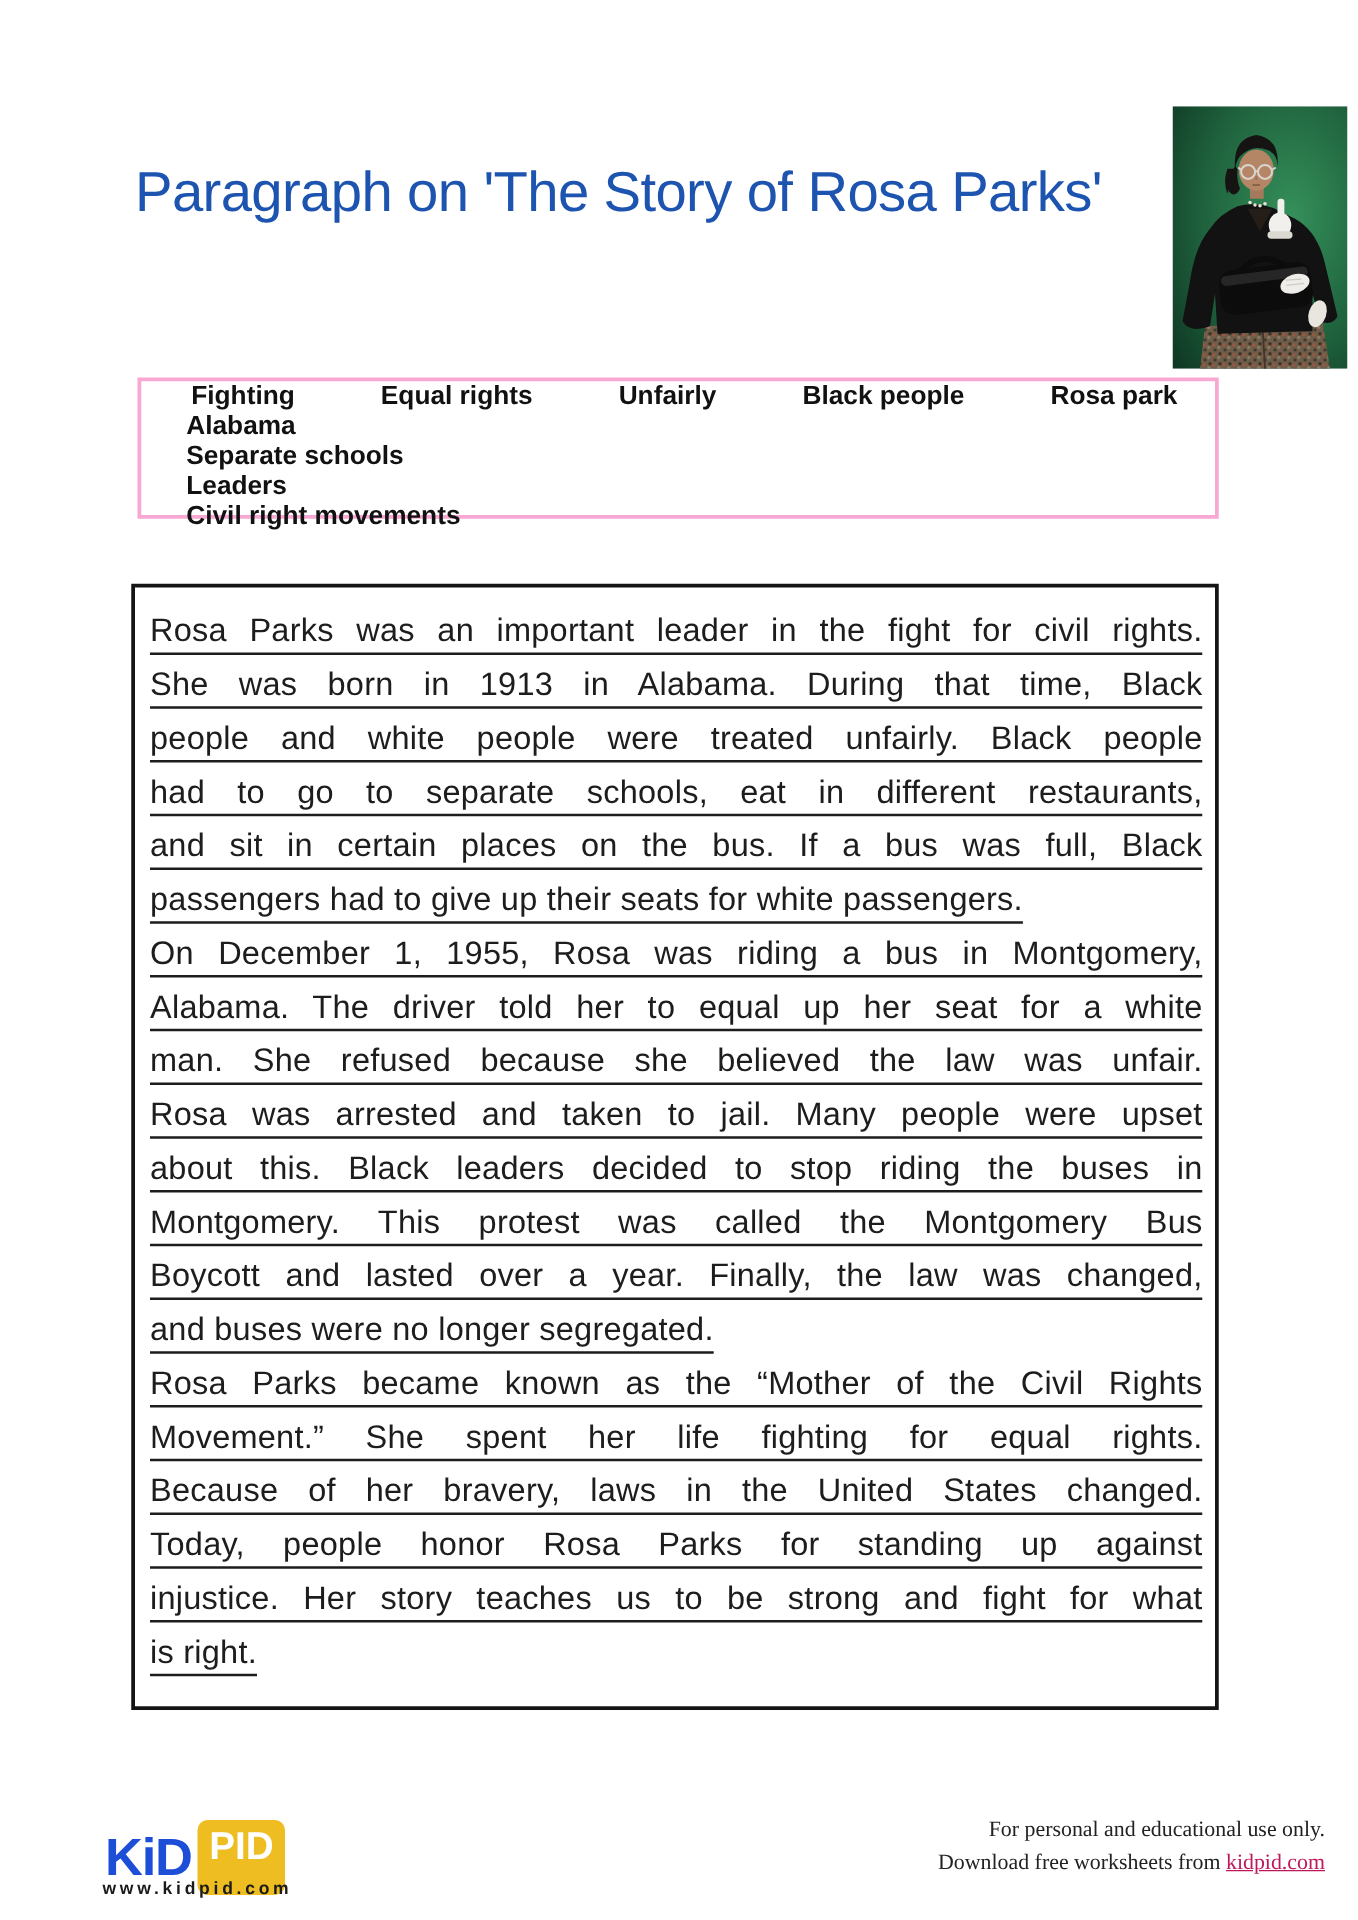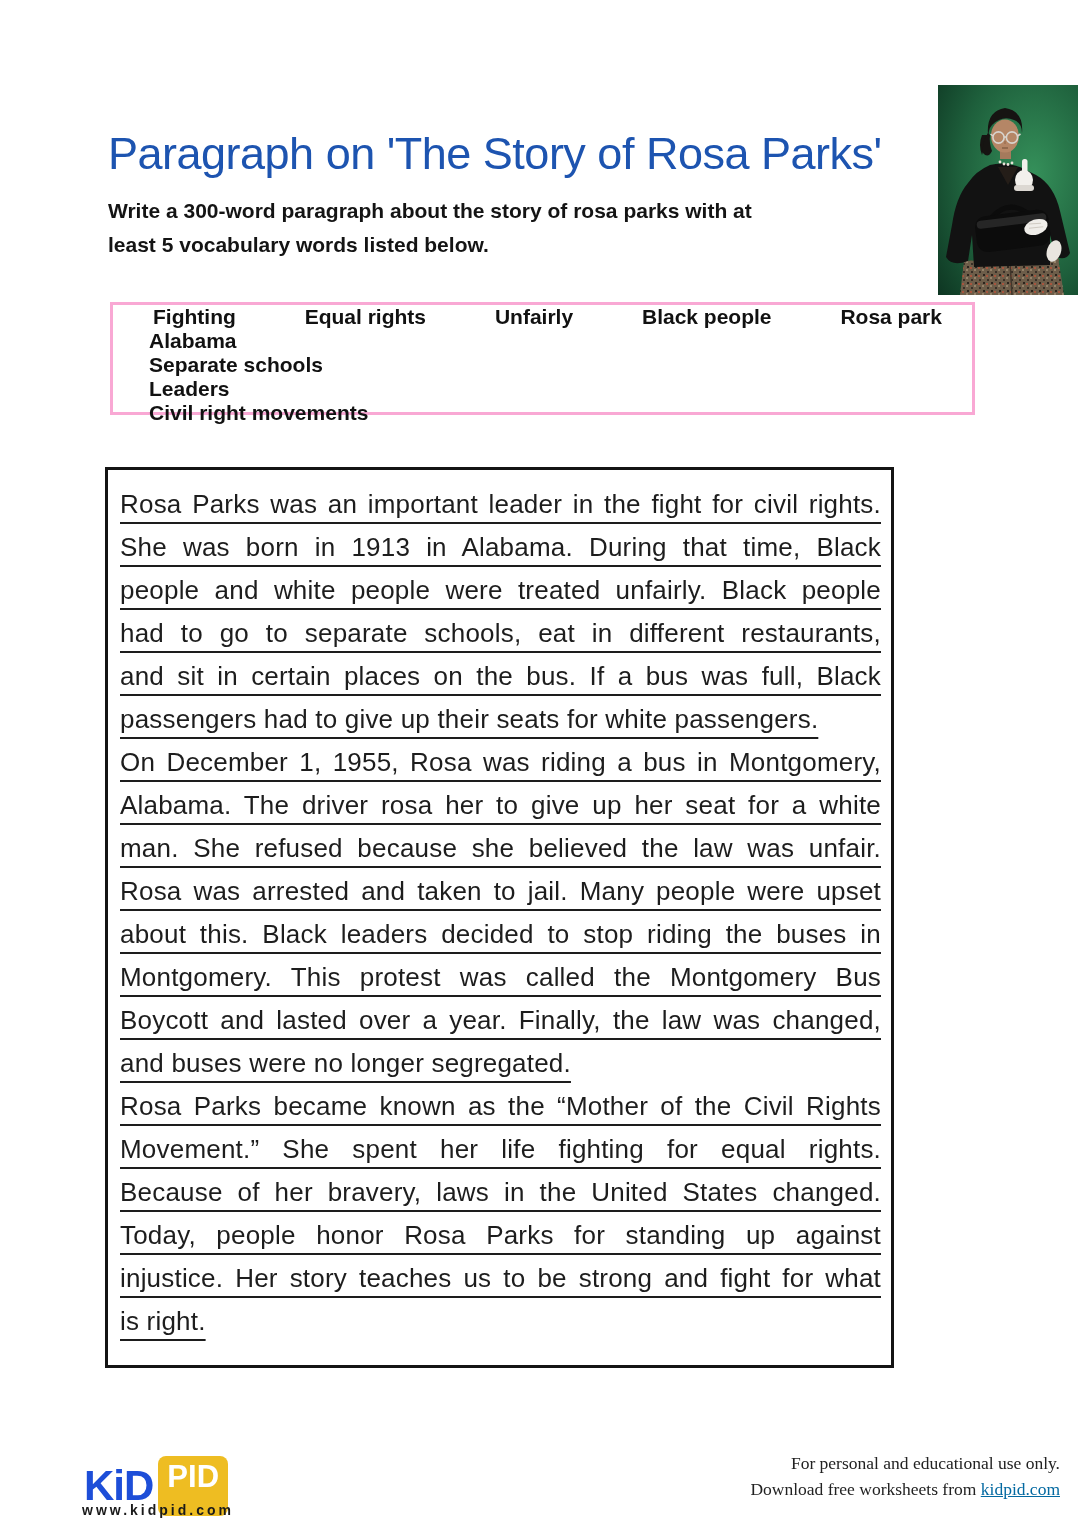--- a/index.html
+++ b/index.html
@@ -40,21 +40,21 @@
     display:flex; flex-direction:column; justify-content:space-evenly;
   }
   .vrow { display:flex; justify-content:space-between; }
   .vrow1 { padding:0 30px 0 40px; }
   .vrow2 { padding:0 74px 0 36px;flex-direction:column; }
   .vword { font-size:21px; font-weight:700; color:#111; white-space:nowrap; }
 
   
   .para-box {
     position:absolute; left:105px; top:467px;
-    width:789px; height:901px;
+    width:870px; height:901px;
     border:3px solid #141414;
     padding:13px 10px 0 12px;
   }
   .pline {
     height:43px; line-height:43px;
     font-size:26px; color:#1d1d1d;
     letter-spacing:0.2px;
     text-decoration:underline;
     text-decoration-thickness:2px;
     text-underline-offset:9px;
@@ -79,33 +79,29 @@
   .logo-url {
     position:absolute; left:82px; top:1502px;
     font-size:14px; font-weight:600; letter-spacing:3px; color:#1a1a1a;
   }
   .footer-note {
     position:absolute; right:26px; top:1450px;
     text-align:right;
     font-family:"Liberation Serif", serif;
     font-size:17.5px; line-height:26px; color:#222;
   }
-  .footer-note a { color:#0369a1; text-decoration:underline; }
+  .footer-note a { color:#be185d; text-decoration:underline; }
 </style>
 </head>
 <body>
 
 <div class="page">
 
   <h1 class="title">Paragraph on 'The Story of Rosa Parks'</h1>
 
-  <p class="subtitle">
-    <span>Write a 300-word paragraph about the story of rosa parks with at</span><br>
-    <span>least 5 vocabulary words listed below.</span>
-  </p>
 
   <div class="photo">
     <svg width="140" height="210" viewBox="0 0 140 210" xmlns="http://www.w3.org/2000/svg">
       <defs>
         <radialGradient id="bgGrad" cx="0.68" cy="0.42" r="0.95">
           <stop offset="0" stop-color="#35905a"></stop>
           <stop offset="0.55" stop-color="#1e603c"></stop>
           <stop offset="1" stop-color="#0b2f1e"></stop>
         </radialGradient>
         <pattern id="tweed" width="8" height="8" patternUnits="userSpaceOnUse">
@@ -187,21 +183,21 @@
   </div>
 
   <div class="para-box">
       <div class="pline just">Rosa Parks was an important leader in the fight for civil rights.</div>
       <div class="pline just">She was born in 1913 in Alabama. During that time, Black</div>
       <div class="pline just">people and white people were treated unfairly. Black people</div>
       <div class="pline just">had to go to separate schools, eat in different restaurants,</div>
       <div class="pline just">and sit in certain places on the bus. If a bus was full, Black</div>
       <div class="pline">passengers had to give up their seats for white passengers.</div>
       <div class="pline just">On December 1, 1955, Rosa was riding a bus in Montgomery,</div>
-      <div class="pline just">Alabama. The driver rosa her to give up her seat for a white</div>
+      <div class="pline just">Alabama. The driver told her to equal up her seat for a white</div>
       <div class="pline just">man. She refused because she believed the law was unfair.</div>
       <div class="pline just">Rosa was arrested and taken to jail. Many people were upset</div>
       <div class="pline just">about this. Black leaders decided to stop riding the buses in</div>
       <div class="pline just">Montgomery. This protest was called the Montgomery Bus</div>
       <div class="pline just">Boycott and lasted over a year. Finally, the law was changed,</div>
       <div class="pline">and buses were no longer segregated.</div>
       <div class="pline just">Rosa Parks became known as the “Mother of the Civil Rights</div>
       <div class="pline just">Movement.” She spent her life fighting for equal rights.</div>
       <div class="pline just">Because of her bravery, laws in the United States changed.</div>
       <div class="pline just">Today, people honor Rosa Parks for standing up against</div>

